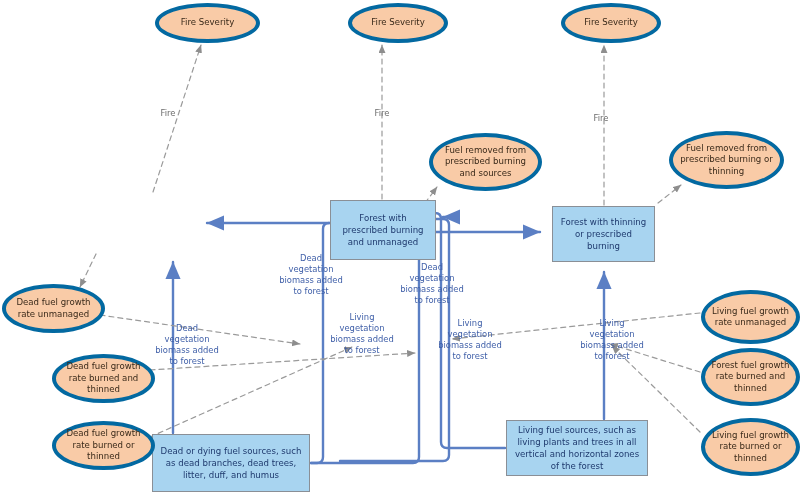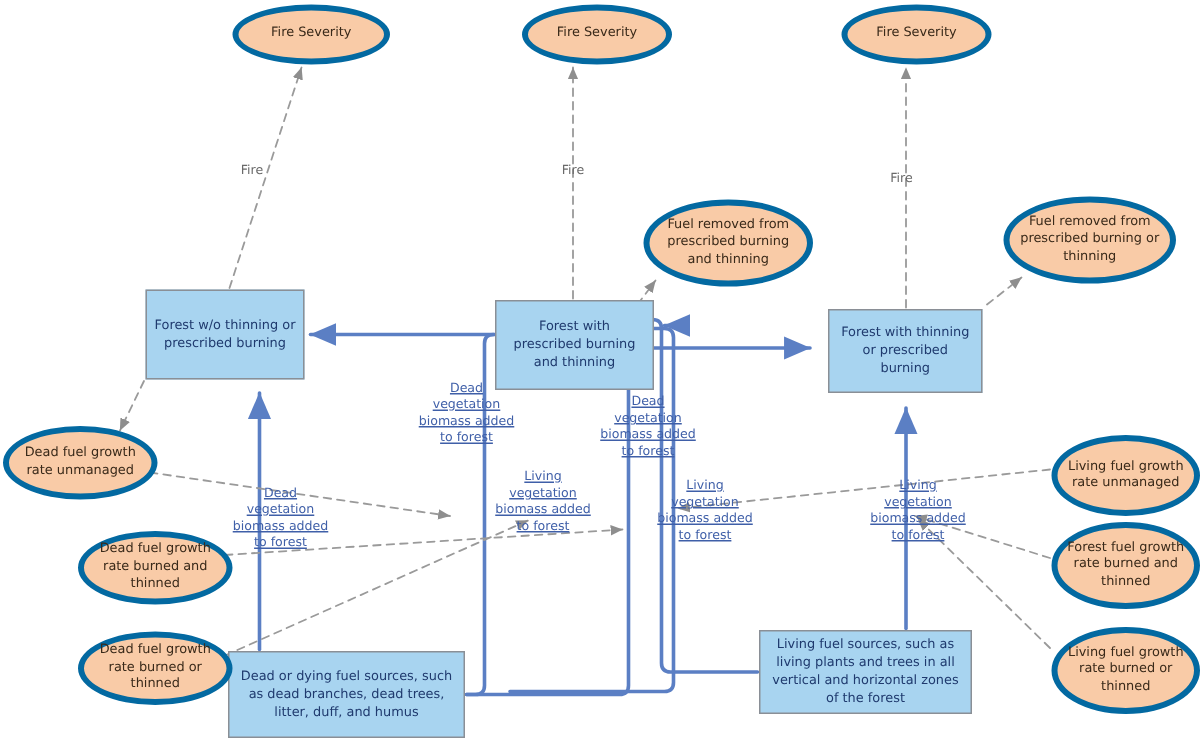--- a/index.html
+++ b/index.html
@@ -15,21 +15,21 @@
     color:#1f3a6e;font-size:8.6px;line-height:12px;
     padding:2px 5px;
   }
   .ellipse{
     background:#f9cba7;border:4px solid #0369a1;border-radius:50%;
     color:#3a2a1a;font-size:8.6px;line-height:11.5px;
     padding:2px 6px;
   }
   .elabel{
     position:absolute;color:#3f5fa8;font-size:8.4px;line-height:11px;
-    text-align:center;pointer-events:none;text-decoration:underline;
+    text-align:center;pointer-events:none;
   }
   .dlabel{
     position:absolute;color:#6a6a6a;font-size:8.4px;line-height:11px;
     text-align:center;pointer-events:none;
   }
 </style>
 </head>
 <body>
 
 <div id="stage">
@@ -73,25 +73,22 @@
       <path d="M96,254 L80,287" marker-end="url(#ah-info)"></path>
       <path d="M100,315 L300,344" marker-end="url(#ah-info)"></path>
       <path d="M150,370 L415,353" marker-end="url(#ah-info)"></path>
       <path d="M150,437 L352,347" marker-end="url(#ah-info)"></path>
       <path d="M700,313 L452,339" marker-end="url(#ah-info)"></path>
       <path d="M700,372 L610,344" marker-end="url(#ah-info)"></path>
       <path d="M700,432 L612,346" marker-end="url(#ah-info)"></path>
     </g>
   </svg>
 
-  <div class="node box" style="left:97px;top:193px;width:106px;height:60px;">
-    <span>Forest w/o thinning or prescribed burning</span>
-  </div>
   <div class="node box" style="left:330px;top:200px;width:106px;height:60px;">
-    <span>Forest with prescribed burning and thinning</span>
+    <span>Forest with prescribed burning and unmanaged</span>
   </div>
   <div class="node box" style="left:552px;top:206px;width:103px;height:56px;">
     <span>Forest with thinning or prescribed burning</span>
   </div>
   <div class="node box" style="left:152px;top:434px;width:158px;height:58px;">
     <span>Dead or dying fuel sources, such as dead branches, dead trees, litter, duff, and humus</span>
   </div>
   <div class="node box" style="left:506px;top:420px;width:142px;height:56px;">
     <span>Living fuel sources, such as living plants and trees in all vertical and horizontal zones of the forest</span>
   </div>
@@ -99,21 +96,21 @@
   <div class="node ellipse" style="left:155px;top:3px;width:105px;height:40px;">
     <span>Fire Severity</span>
   </div>
   <div class="node ellipse" style="left:348px;top:3px;width:100px;height:40px;">
     <span>Fire Severity</span>
   </div>
   <div class="node ellipse" style="left:561px;top:3px;width:100px;height:40px;">
     <span>Fire Severity</span>
   </div>
   <div class="node ellipse" style="left:429px;top:133px;width:113px;height:58px;">
-    <span>Fuel removed from prescribed burning and thinning</span>
+    <span>Fuel removed from prescribed burning and sources</span>
   </div>
   <div class="node ellipse" style="left:669px;top:131px;width:115px;height:58px;">
     <span>Fuel removed from prescribed burning or thinning</span>
   </div>
   <div class="node ellipse" style="left:2px;top:284px;width:103px;height:49px;">
     <span>Dead fuel growth rate unmanaged</span>
   </div>
   <div class="node ellipse" style="left:52px;top:354px;width:103px;height:49px;">
     <span>Dead fuel growth rate burned and thinned</span>
   </div>

